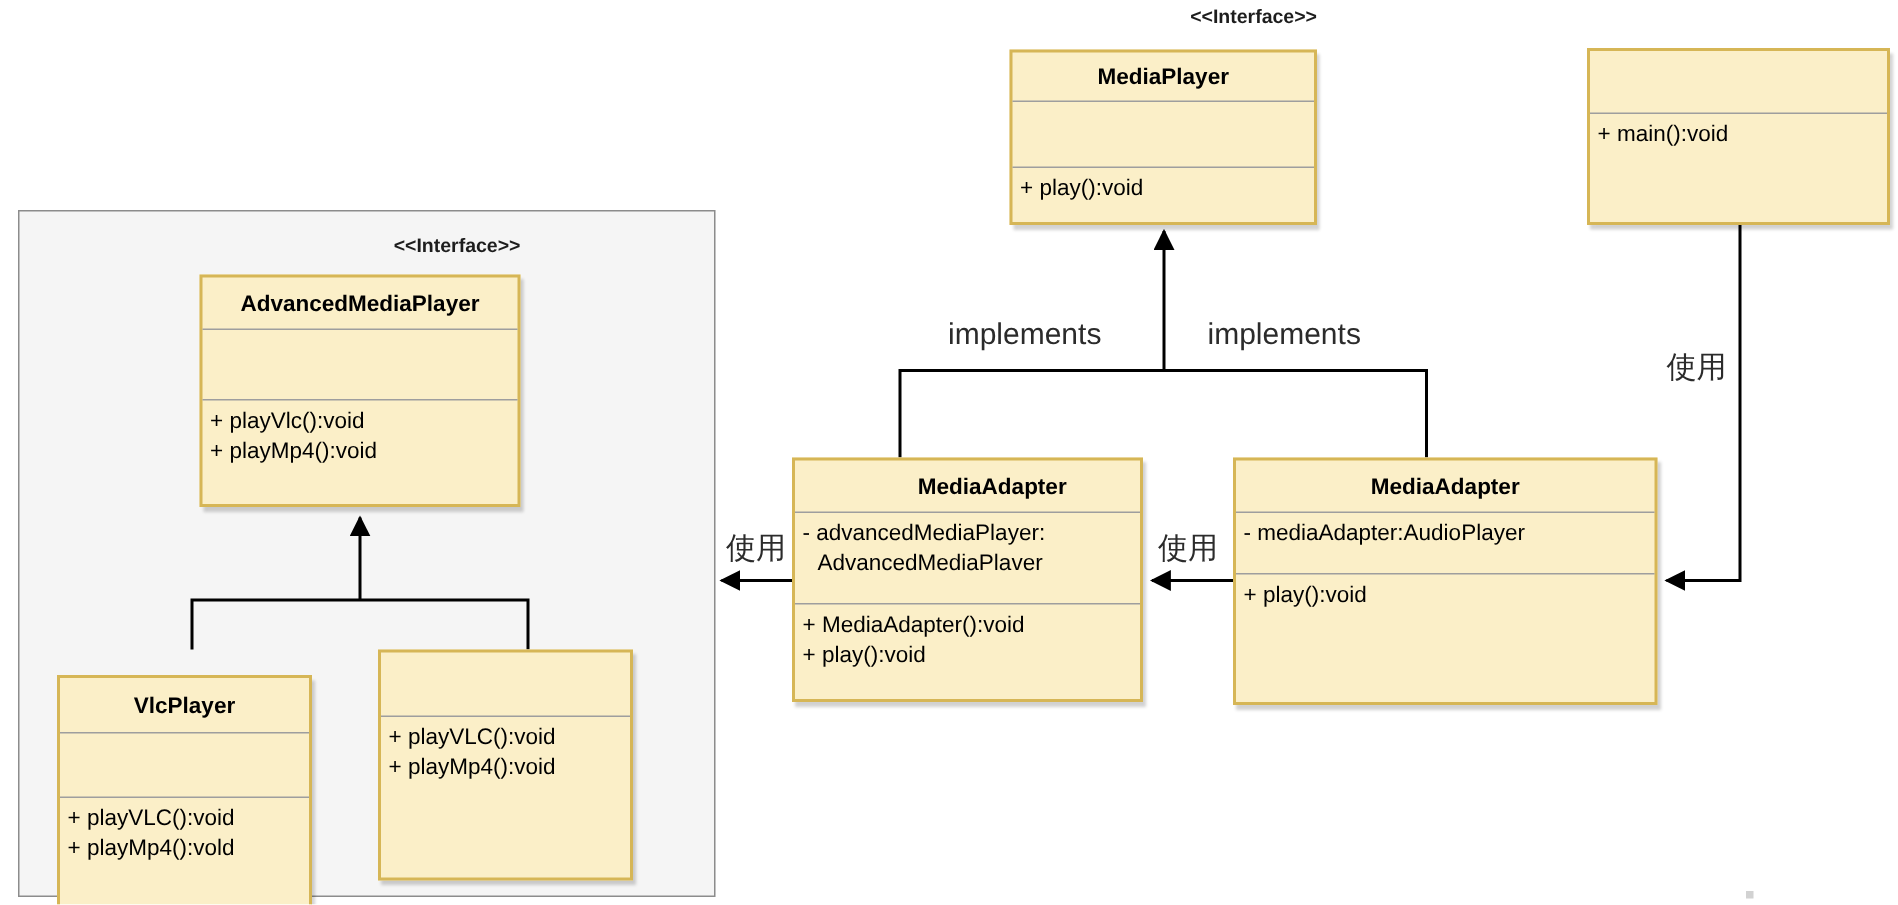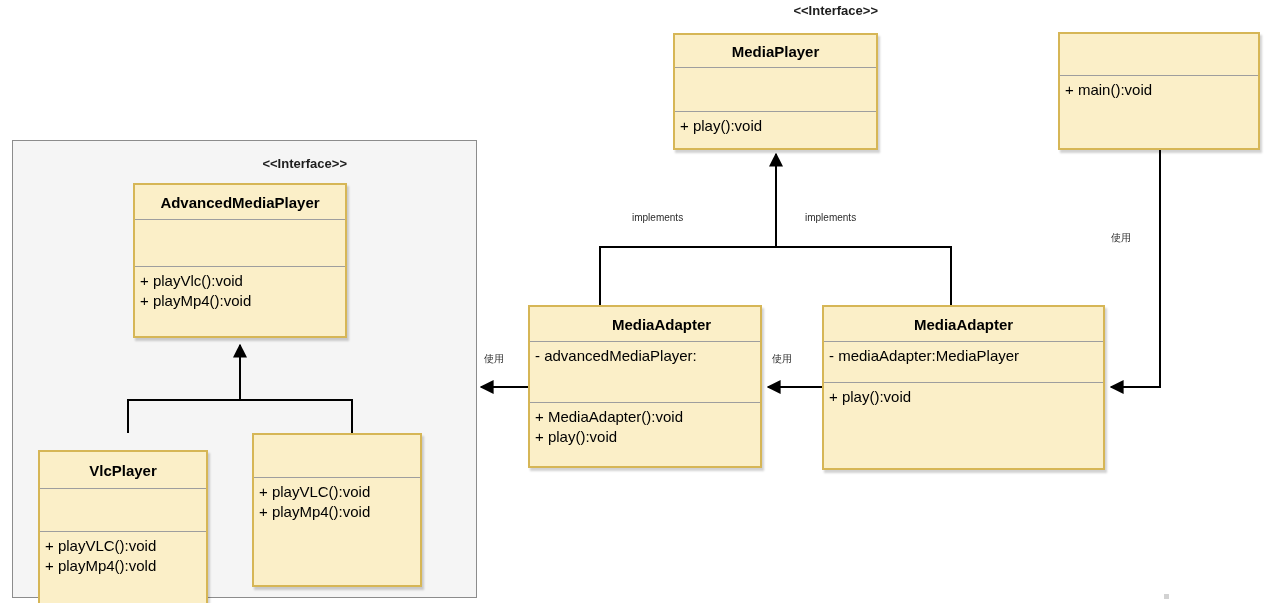--- a/index.html
+++ b/index.html
@@ -29,21 +29,21 @@
     border-bottom:1px solid var(--divider); flex:0 0 auto;
   }
   .uml-class .section{
     font-size:15px; color:#000; padding:4px 5px; line-height:1.32;
     flex:0 0 auto; overflow:hidden;
   }
   .uml-class .section.with-divider{border-bottom:1px solid var(--divider);}
   .uml-class .section .cont{padding-left:10px;}
 
   .float-label{
-    position:absolute; z-index:3; font-size:10px; color:var(--label-color);
+    position:absolute; z-index:3; font-size:20px; color:var(--label-color);
     white-space:nowrap;
   }
   .stereo{font-size:13px; color:#1d1d1d; text-align:right;font-weight:bold;}
   .stray-dot{position:absolute; width:5px; height:5px; background:#D2D2D2; z-index:3;}
 </style>
 </head>
 <body>
 
 <div class="canvas">
 
@@ -110,31 +110,32 @@
     <div class="section" style="height:70px;">
       <div>+ playVLC():void</div>
       <div>+ playMp4():void</div>
     </div>
   </div>
 
   <div class="uml-class" style="left:528px; top:305px; width:234px; height:163px;">
     <div class="title" style="height:35px;padding-left:33px;">MediaAdapter</div>
     <div class="section with-divider" style="height:61px;">
       <div>- advancedMediaPlayer:</div>
+      <div class="cont">AdvancedMediaPlaver</div>
     </div>
     <div class="section" style="height:63px;">
       <div>+ MediaAdapter():void</div>
       <div>+ play():void</div>
     </div>
   </div>
 
   <div class="uml-class" style="left:822px; top:305px; width:283px; height:165px;">
     <div class="title" style="height:35px;">MediaAdapter</div>
     <div class="section with-divider" style="height:41px;">
-      <div>- mediaAdapter:MediaPlayer</div>
+      <div>- mediaAdapter:AudioPlayer</div>
     </div>
     <div class="section" style="height:85px;">
       <div>+ play():void</div>
     </div>
   </div>
 
   <div class="float-label" style="left:632px; top:212px;">implements</div>
   <div class="float-label" style="left:805px; top:212px;">implements</div>
   <div class="float-label" style="left:484px; top:352px;">使用</div>
   <div class="float-label" style="left:772px; top:352px;">使用</div>

